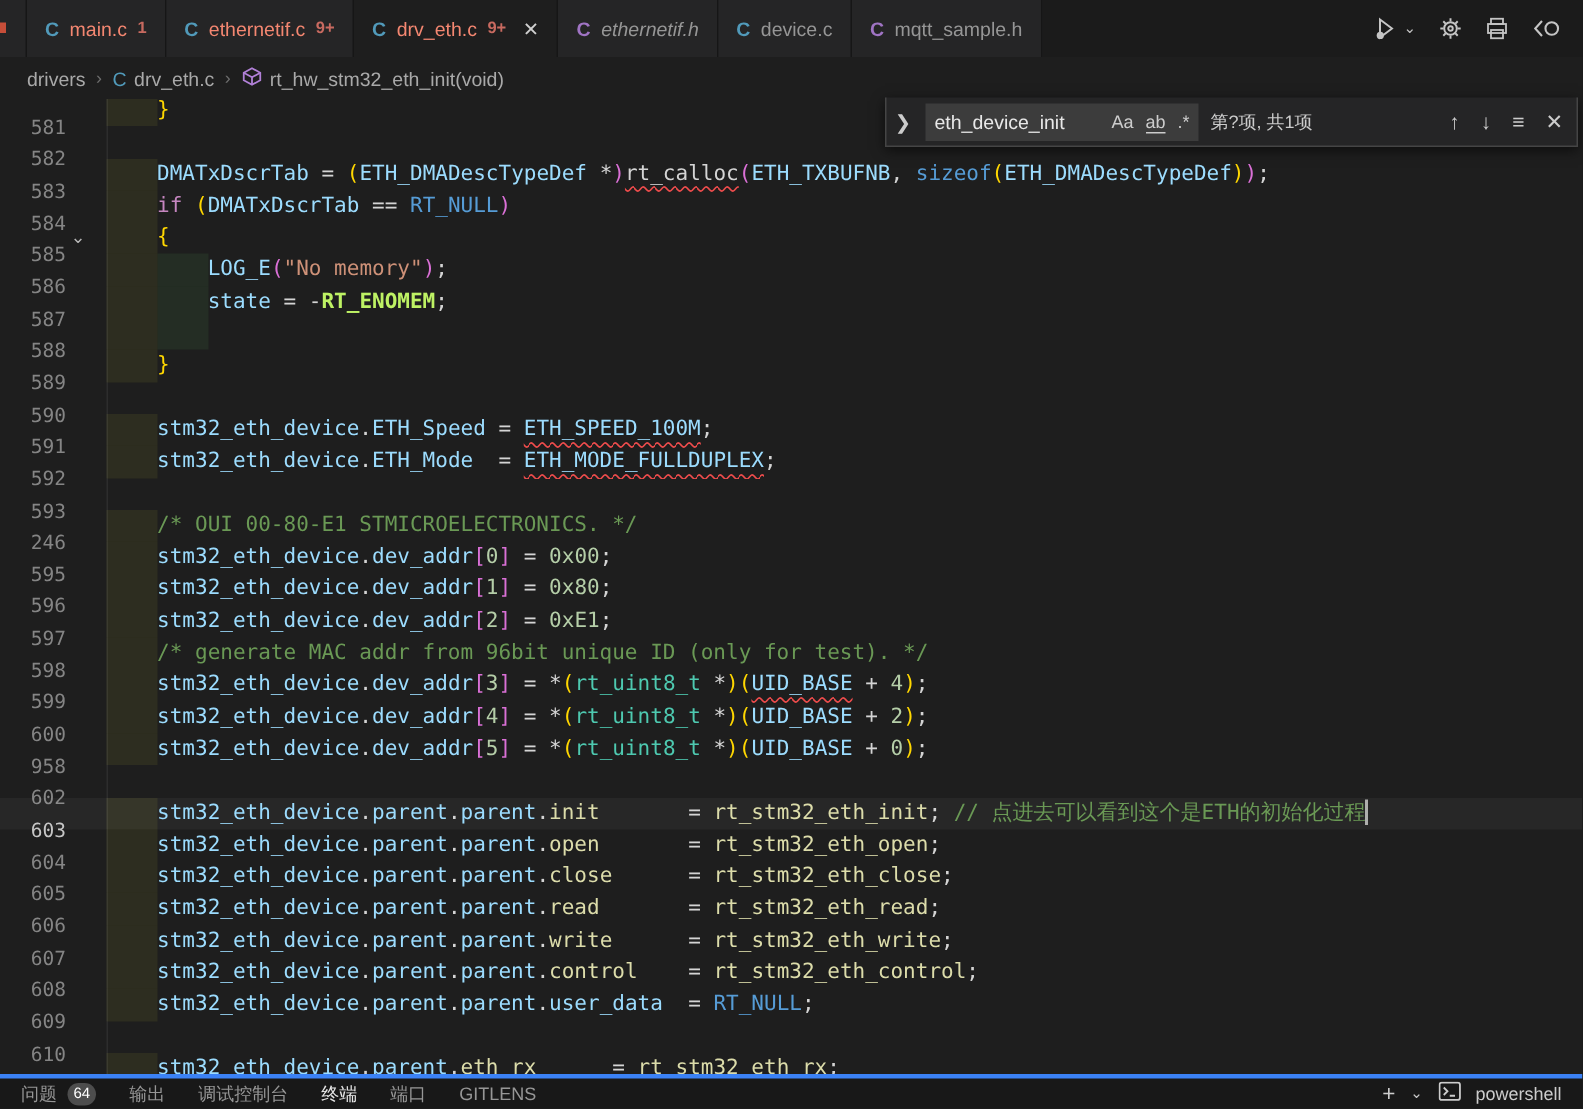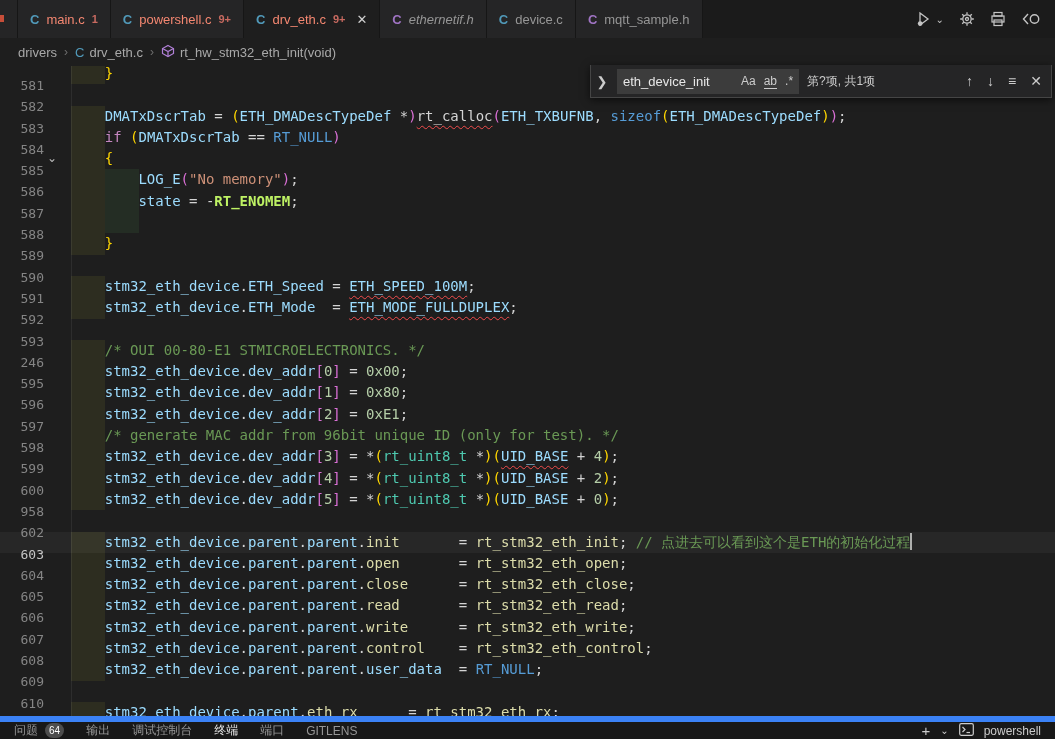--- a/index.html
+++ b/index.html
@@ -59,21 +59,21 @@
   .find-input-box { display:flex; align-items:center; background:#3c3c3c; height:25px; padding:0 6px; gap:8px; }
   .find-input-box input { background:transparent; border:none; outline:none; color:#e8e8e8;
                           font:13px "Liberation Sans", sans-serif; width:110px; }
   .fopt { color:#cccccc; font-size:12px; }
   .fopt.word { border-bottom:1px solid #cccccc; }
   .find-results { color:#cccccc; font-size:12px; white-space:nowrap; }
   .ficon { color:#cccccc; font-size:14px; padding:0 3px; }
 
   
   .panelbar { position:absolute; bottom:0; left:0; right:0; height:23px; background:#181818;
-              border-top:6px solid #3b82f6; display:flex; align-items:center; padding:0 14px;
+              border-top:3px solid #3b82f6; display:flex; align-items:center; padding:0 14px;
               gap:22px; font-size:12px; color:#969696; }
   .ptab { display:flex; align-items:center; }
   .ptab.active { color:#e7e7e7; }
   .pbadge { display:inline-flex; align-items:center; justify-content:center; min-width:17px; height:15px;
             border-radius:8px; background:#4d4d4d; color:#ffffff; font-size:10px; padding:0 4px; margin-left:7px; }
   .panel-right { margin-left:auto; display:flex; align-items:center; gap:10px; color:#cccccc; }
   .plus { font-size:15px; } .pchev { font-size:10px; color:#cccccc; }
   .shell-label { font-size:12px; color:#cccccc; }
 </style>
 </head>
@@ -86,21 +86,21 @@
       <div class="err-dot"></div>
     </div>
     <div id="tabs-holder" style="display:flex">
         <div class="tab">
           <span class="cicon blue">C</span>
           <span class="tlabel err">main.c</span>
           <span class="tbadge">1</span>
         </div>
         <div class="tab">
           <span class="cicon blue">C</span>
-          <span class="tlabel err">powershell.c</span>
+          <span class="tlabel err">ethernetif.c</span>
           <span class="tbadge">9+</span>
         </div>
         <div class="tab active">
           <span class="cicon blue">C</span>
           <span class="tlabel err">drv_eth.c</span>
           <span class="tbadge">9+</span>
           <span class="tclose">✕</span>
         </div>
         <div class="tab">
           <span class="cicon purple">C</span>

